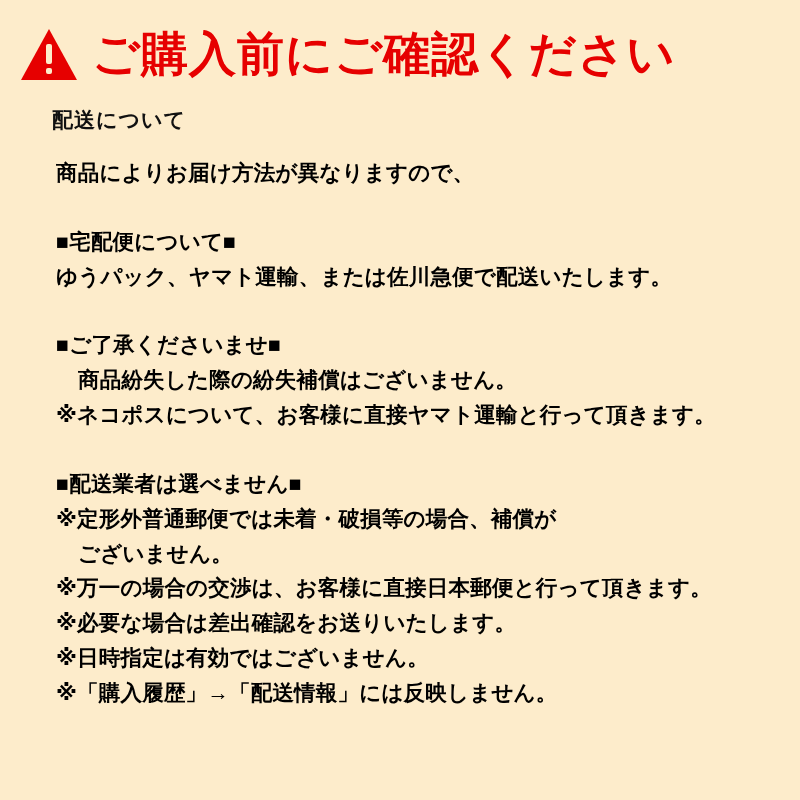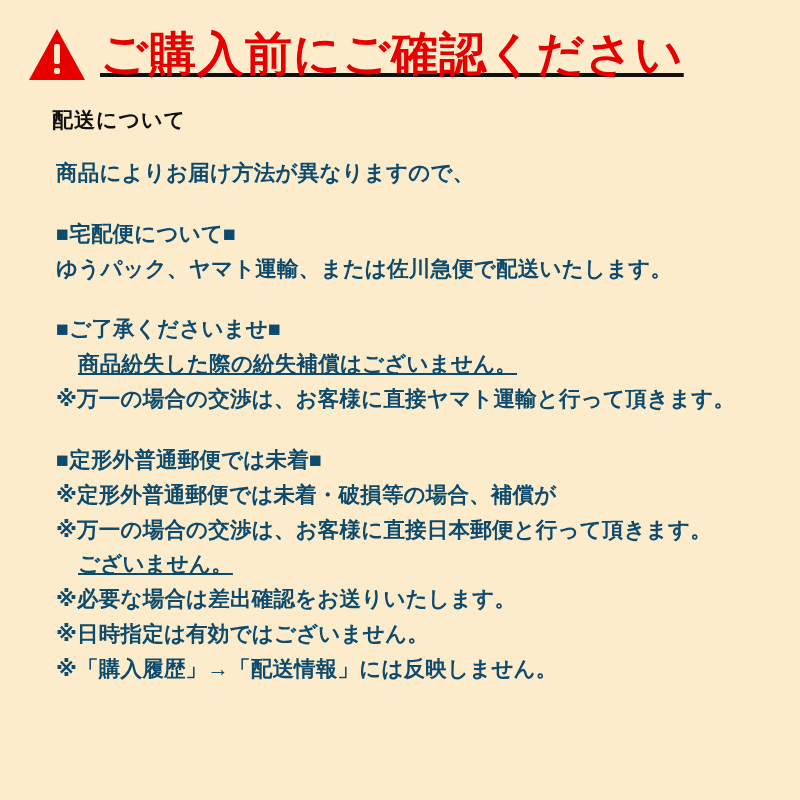--- a/index.html
+++ b/index.html
@@ -19,22 +19,21 @@
     width: 800px;
     height: 800px;
     background: #fdeccb;
     box-sizing: border-box;
     padding: 0;
   }
   
   .header {
     display: flex;
     align-items: center;
-    padding: 26px 0 0 28px;
-    text-decoration: underline;
+    padding: 26px 0 0 20px;
   }
   .warn-icon {
     width: 58px;
     height: 54px;
     flex: 0 0 auto;
     margin-right: 14px;
     position: relative;
     top: 2px;
   }
   .header-title {
@@ -50,33 +49,32 @@
     margin: 26px 0 0 52px;
     font-size: 21px;
     font-weight: bold;
     color: #111111;
     letter-spacing: 1px;
   }
   .body-block {
     margin: 22px 0 0 56px;
     font-size: 21.5px;
     line-height: 1.62;
-    color: #0c4a6e;
+    color: #000000;
     font-weight: bold;
     letter-spacing: 0.2px;
   }
   .body-block .line {
     white-space: nowrap;
   }
   .body-block .indent {
     padding-left: 22px;
-    text-decoration: underline;
   }
   .gap-block {
-    margin-top: 26px;
+    margin-top: 34px;
   }
   .sub-head {
     font-weight: bold;
   }
 </style>
 </head>
 <body>
 
 <div class="page">
 
@@ -96,27 +94,27 @@
   </div>
 
   <div class="body-block gap-block">
     <div class="line sub-head">■宅配便について■</div>
     <div class="line">ゆうパック、ヤマト運輸、または佐川急便で配送いたします。</div>
   </div>
 
   <div class="body-block gap-block">
     <div class="line sub-head">■ご了承くださいませ■</div>
     <div class="line indent">商品紛失した際の紛失補償はございません。</div>
-    <div class="line">※万一の場合の交渉は、お客様に直接ヤマト運輸と行って頂きます。</div>
+    <div class="line">※ネコポスについて、お客様に直接ヤマト運輸と行って頂きます。</div>
   </div>
 
   <div class="body-block gap-block">
-    <div class="line sub-head">■定形外普通郵便では未着■</div>
+    <div class="line sub-head">■配送業者は選べません■</div>
     <div class="line">※定形外普通郵便では未着・破損等の場合、補償が</div>
+    <div class="line indent">ございません。</div>
     <div class="line">※万一の場合の交渉は、お客様に直接日本郵便と行って頂きます。</div>
-    <div class="line indent">ございません。</div>
     <div class="line">※必要な場合は差出確認をお送りいたします。</div>
     <div class="line">※日時指定は有効ではございません。</div>
     <div class="line">※「購入履歴」→「配送情報」には反映しません。</div>
 
   </div>
 
 </div>
 
 </body></html>

